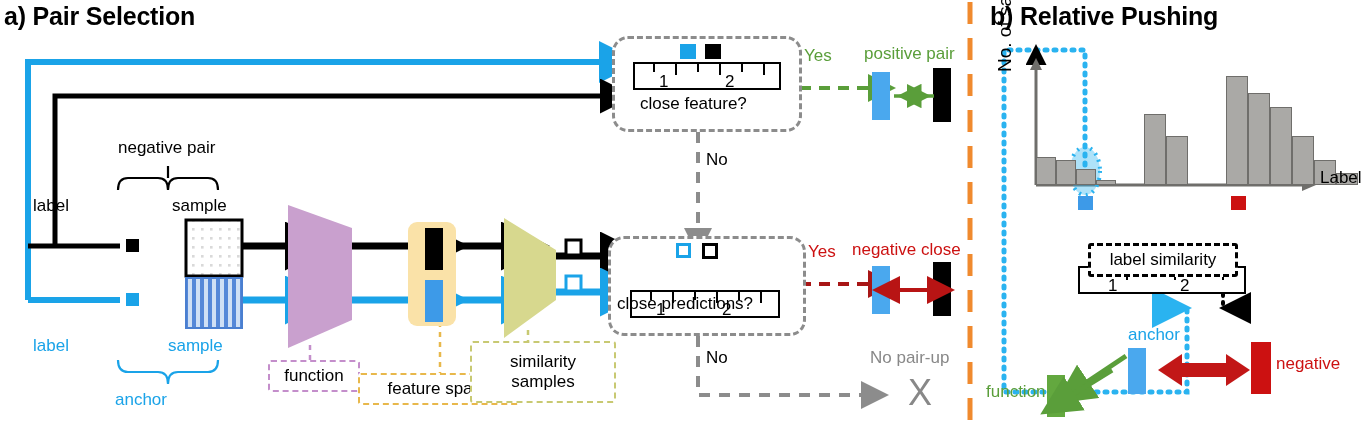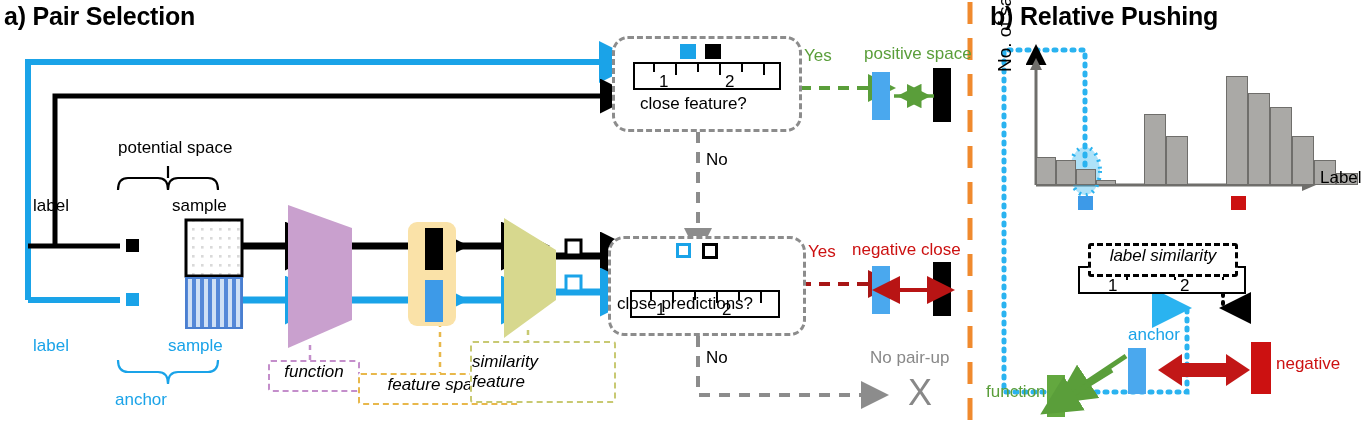--- a/index.html
+++ b/index.html
@@ -7,22 +7,22 @@
        font-family:"Liberation Sans","DejaVu Sans",sans-serif;color:#000;}
   .abs{position:absolute;}
   .panel-title{font-size:25px;font-weight:bold;letter-spacing:-0.2px;white-space:nowrap;}
   .lbl{font-size:17px;white-space:nowrap;}
   .lbl-sm{font-size:19px;white-space:nowrap;}
   .blue{color:#1aa3e8;}
   .green{color:#5a9e3a;}
   .red{color:#cc1111;}
   .grey{color:#888888;}
   svg{display:block;overflow:visible;}
-  .dashbox{border:2.5px dashed;border-radius:3px;display:flex;
-           justify-content:center;box-sizing:border-box;background:#fff;font-style:italic;}
+  .dashbox{border:2.5px dashed;border-radius:3px;display:flex;align-items:center;
+           justify-content:center;box-sizing:border-box;background:#fff;}
   .dashbox.purple{border-color:#c48ecb;}
   .dashbox.orange{border-color:#e8b84b;}
   .dashbox.olive{border-color:#c8c972;}
   .dashbox.black{border-color:#000;border-width:3px;}
   .roundbox{border:3px dashed #8c8c8c;border-radius:16px;box-sizing:border-box;background:#fff;}
   .ruler{border:2.5px solid #000;box-sizing:border-box;background:#fff;position:relative;}
   .tick{position:absolute;top:0;width:2px;background:#000;}
   .rnum{position:absolute;font-size:17px;color:#000;}
   .bar{background:#aaa9a6;border:1.5px solid #6f6e6b;box-sizing:border-box;}
 </style>
@@ -111,56 +111,56 @@
   <line x1="528" y1="330" x2="528" y2="341" stroke="#c8c972" stroke-width="2.5" stroke-dasharray="5 5"></line>
 
   <rect x="408" y="222" width="48" height="104" rx="9" fill="#fae2a8"></rect>
   <rect x="425" y="228" width="18" height="42" fill="#000"></rect>
   <rect x="425" y="280" width="18" height="42" fill="#3d9ae8"></rect>
 
   <rect x="566" y="240" width="15" height="15" fill="#fff" stroke="#000" stroke-width="3"></rect>
   <rect x="566" y="276" width="15" height="15" fill="#fff" stroke="#1aa3e8" stroke-width="3"></rect>
 </svg>
 
-<div class="abs lbl" style="left:118px;top:138px;">potential space</div>
+<div class="abs lbl" style="left:118px;top:138px;">negative pair</div>
 <div class="abs lbl" style="left:33px;top:196px;">label</div>
 <div class="abs lbl" style="left:172px;top:196px;">sample</div>
 <div class="abs lbl blue" style="left:33px;top:336px;">label</div>
 <div class="abs lbl blue" style="left:168px;top:336px;">sample</div>
 <div class="abs lbl blue" style="left:115px;top:390px;">anchor</div>
 
 <div class="abs dashbox purple lbl" style="left:268px;top:360px;width:92px;height:32px;">
   <span>function</span>
 </div>
 <div class="abs dashbox orange lbl" style="left:358px;top:373px;width:162px;height:32px;">
   <span>feature space</span>
 </div>
 <div class="abs dashbox olive" style="left:470px;top:341px;width:146px;height:62px;flex-direction:column;">
   <span class="lbl">similarity</span>
-  <span class="lbl">feature</span>
+  <span class="lbl">samples</span>
 </div>
 
 <div class="abs roundbox" style="left:612px;top:36px;width:190px;height:96px;"></div>
 <div class="abs" style="left:680px;top:44px;width:16px;height:15px;background:#1aa3e8;"></div>
 <div class="abs" style="left:705px;top:44px;width:16px;height:15px;background:#000;"></div>
 <div class="abs ruler" style="left:633px;top:62px;width:148px;height:28px;">
   <div class="tick" style="left:18px;height:8px;"></div>
   <div class="tick" style="left:40px;height:11px;"></div>
   <div class="tick" style="left:62px;height:8px;"></div>
   <div class="tick" style="left:84px;height:11px;"></div>
   <div class="tick" style="left:106px;height:8px;"></div>
   <div class="tick" style="left:128px;height:11px;"></div>
   <div class="rnum" style="left:24px;top:8px;">1</div>
   <div class="rnum" style="left:90px;top:8px;">2</div>
 </div>
 <div class="abs lbl" style="left:640px;top:94px;">close feature?</div>
 <div class="abs lbl green" style="left:804px;top:46px;">Yes</div>
 <div class="abs lbl" style="left:706px;top:150px;">No</div>
 
-<div class="abs lbl green" style="left:864px;top:44px;">positive space</div>
+<div class="abs lbl green" style="left:864px;top:44px;">positive pair</div>
 <div class="abs" style="left:872px;top:72px;width:18px;height:48px;background:#4aa8ee;"></div>
 <div class="abs" style="left:933px;top:68px;width:18px;height:54px;background:#000;"></div>
 <svg class="abs" style="left:892px;top:80px;" width="44" height="32">
   <defs>
     <marker id="pg" markerWidth="7" markerHeight="7" refX="1" refY="3.5" orient="auto">
       <polygon points="0,0 7,3.5 0,7" fill="#5a9e3a"></polygon>
     </marker>
   </defs>
   <line x1="2" y1="16" x2="18" y2="16" stroke="#5a9e3a" stroke-width="3.5" marker-end="url(#pg)"></line>
   <line x1="42" y1="16" x2="26" y2="16" stroke="#5a9e3a" stroke-width="3.5" marker-end="url(#pg)"></line>

